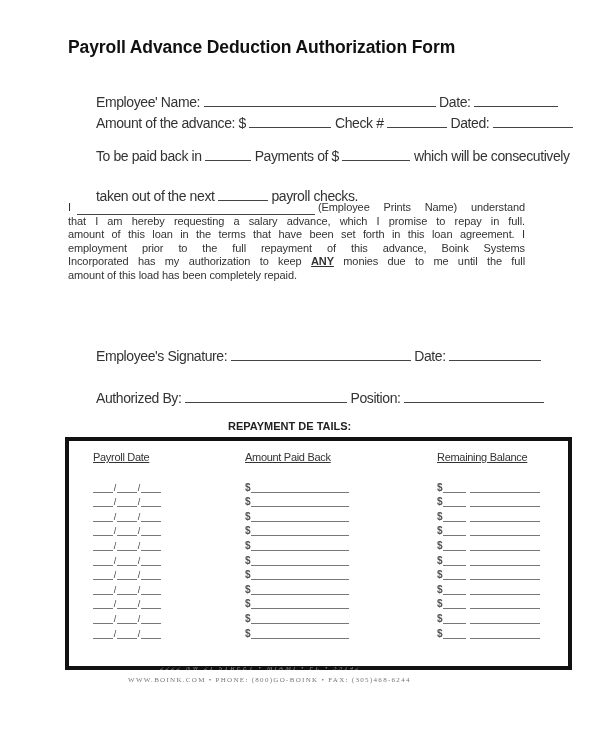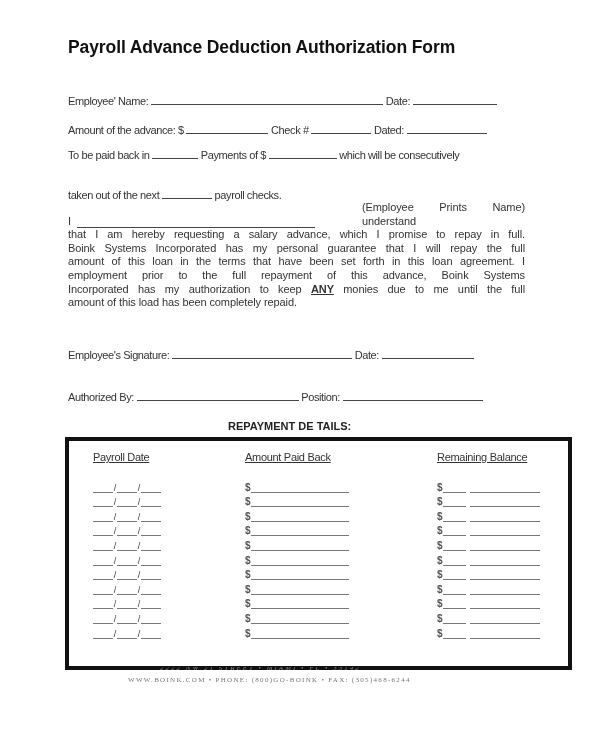--- a/index.html
+++ b/index.html
@@ -1,20 +1,20 @@
 <!DOCTYPE html>
 <html><head>
 <meta charset="utf-8">
 <style>
   html, body { margin: 0; padding: 0; background: #ffffff; }
   body { width: 600px; height: 730px; position: relative; overflow: hidden;
          font-family: "Liberation Sans", sans-serif; color: #2a2a2a; }
   .abs { position: absolute; white-space: nowrap; }
   .title { left: 68px; top: 37px; font-size: 17.5px; font-weight: bold; color: #111; letter-spacing: -0.1px; }
-  .line-text { font-size: 11px; color: #333; letter-spacing: -0.4px; }
+  .line-text { font-size: 14px; color: #333; letter-spacing: -0.4px; margin-left: 28px; }
   .blank { display: inline-block; border-bottom: 1px solid #444; height: 10px; vertical-align: baseline; }
   .para { position: absolute; left: 68px; top: 201px; width: 457px; font-size: 11px; line-height: 13.6px;
           color: #333; text-align: justify; letter-spacing: -0.1px; }
   .para .first-line { display: flex; align-items: flex-end; }
   .para .first-line .blank { flex: 0 0 238px; margin: 0 3px 0 6px; height: 11px; }
   .para p { margin: 0; text-align: justify; text-align-last: justify; }
   .para p.last { text-align-last: left; }
   .para u { font-weight: bold; }
   .rep-title { left: 228px; top: 420px; font-size: 11px; font-weight: bold; color: #222; }
   .box { position: absolute; left: 42px; top: 437px; width: 499px; height: 225px; border: 4px solid #111; margin-left: 23px; }
@@ -35,21 +35,21 @@
 
 <div class="abs title">Payroll Advance Deduction Authorization Form</div>
 
 <div class="abs line-text" style="left:68px; top:94px;">
   <span>Employee' Name:</span>
   <span class="blank" style="width:232px;"></span>
   <span>Date:</span>
   <span class="blank" style="width:84px;"></span>
 </div>
 
-<div class="abs line-text" style="left:68px; top:123px;">
+<div class="abs line-text" style="left:68px; top:115px;">
   <span>Amount of the advance: $</span>
   <span class="blank" style="width:82px;"></span>
   <span>Check #</span>
   <span class="blank" style="width:60px;"></span>
   <span>Dated:</span>
   <span class="blank" style="width:80px;"></span>
 </div>
 
 <div class="abs line-text" style="left:68px; top:148px;">
   <span>To be paid back in</span>
@@ -62,24 +62,23 @@
 <div class="abs line-text" style="left:68px; top:188px;">
   <span>taken out of the next</span>
   <span class="blank" style="width:50px;"></span>
   <span>payroll checks.</span>
 </div>
 
 <div class="para">
   <div class="first-line">
     <span>I</span>
     <span class="blank"></span>
-    <span style="flex:1; text-align:justify; text-align-last:justify;margin-left:44px;">(Employee Prints Name) understand</span>
+    <span style="flex:1; text-align:justify; text-align-last:justify;">(Employee Prints Name) understand</span>
   </div>
   <p>that I am hereby requesting a salary advance, which I promise to repay in full.</p>
-  <p>Boink Systems Incorporated has my personal guarantee that I will repay the full</p>
   <p>amount of this loan in the terms that have been set forth in this loan agreement. I</p>
   <p>employment prior to the full repayment of this advance, Boink Systems</p>
   <p><span>Incorporated has my authorization to keep </span><u>ANY</u><span> monies due to me until the full</span></p>
   <p class="last">amount of this load has been completely repaid.</p>
 </div>
 
 <div class="abs line-text" style="left:68px; top:348px;">
   <span>Employee's Signature:</span>
   <span class="blank" style="width:180px;"></span>
   <span>Date:</span>

